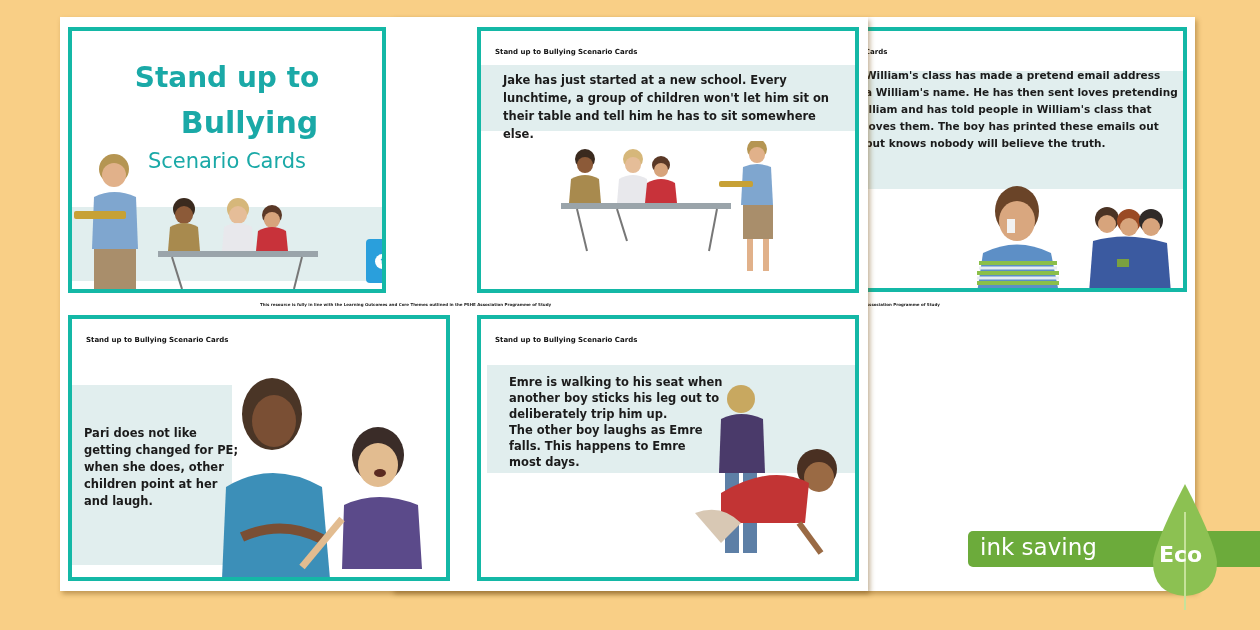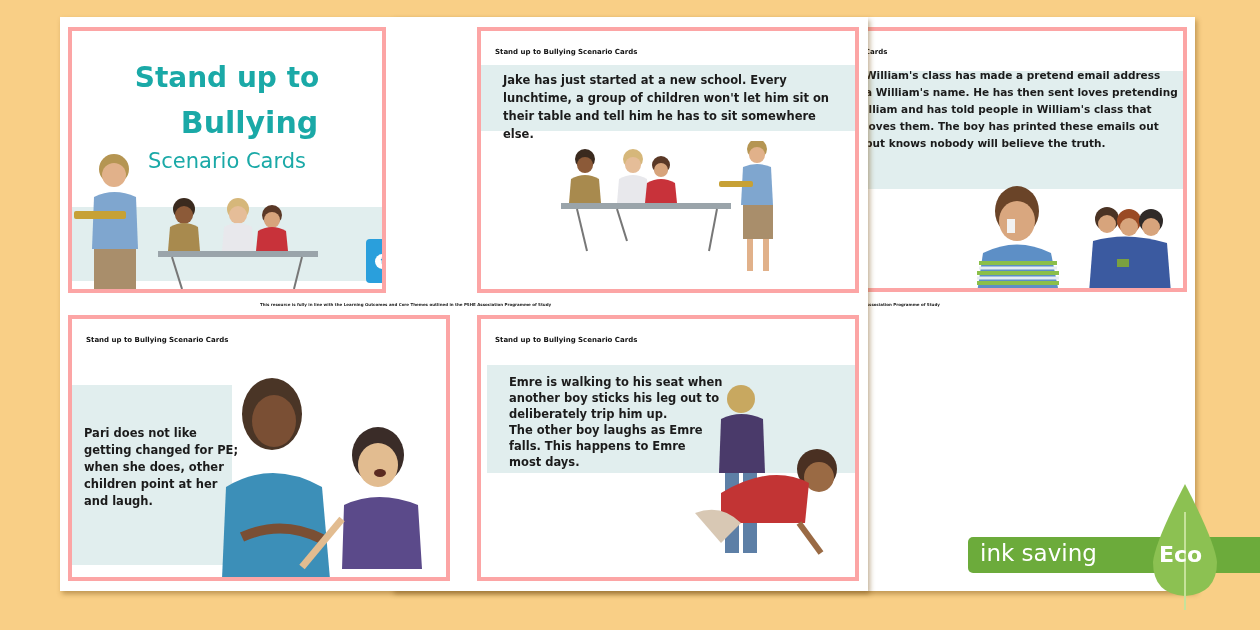--- a/index.html
+++ b/index.html
@@ -12,21 +12,21 @@
   .sheet {
     position: absolute;
     background: #ffffff;
     box-shadow: 2px 3px 5px rgba(120,80,20,0.45);
   }
   #sheet-back { left: 392px; top: 17px; width: 803px; height: 574px; }
   #sheet-front { left: 60px; top: 17px; width: 808px; height: 574px; }
 
   .card {
     position: absolute;
-    border: 4px solid #fca5a5;
+    border: 4px solid #14b8a6;
     background: #ffffff;
     overflow: hidden;
   }
   .card-header {
     position: absolute;
     left: 14px; top: 17px;
     font-size: 7px; font-weight: bold; color: #111;
     white-space: nowrap;
   }
   .text-band {
@@ -70,21 +70,20 @@
     padding: 2px 6px;
     font-size: 10px; font-weight: bold; color: #2a9fdc;
   }
 
   
   #eco-badge {
     position: absolute; left: 968px; top: 531px;
     width: 292px; height: 36px;
     background: #6cab3b;
     border-radius: 5px 0 0 5px;
-    margin-top: 6px;
   }
   #eco-label {
     position: absolute; left: 12px; top: 3px;
     font-family: "DejaVu Sans", sans-serif;
     font-size: 23px; color: #ffffff;
   }
   #eco-leaf {
     position: absolute; left: 1145px; top: 482px;
     width: 80px; height: 130px;
   }

